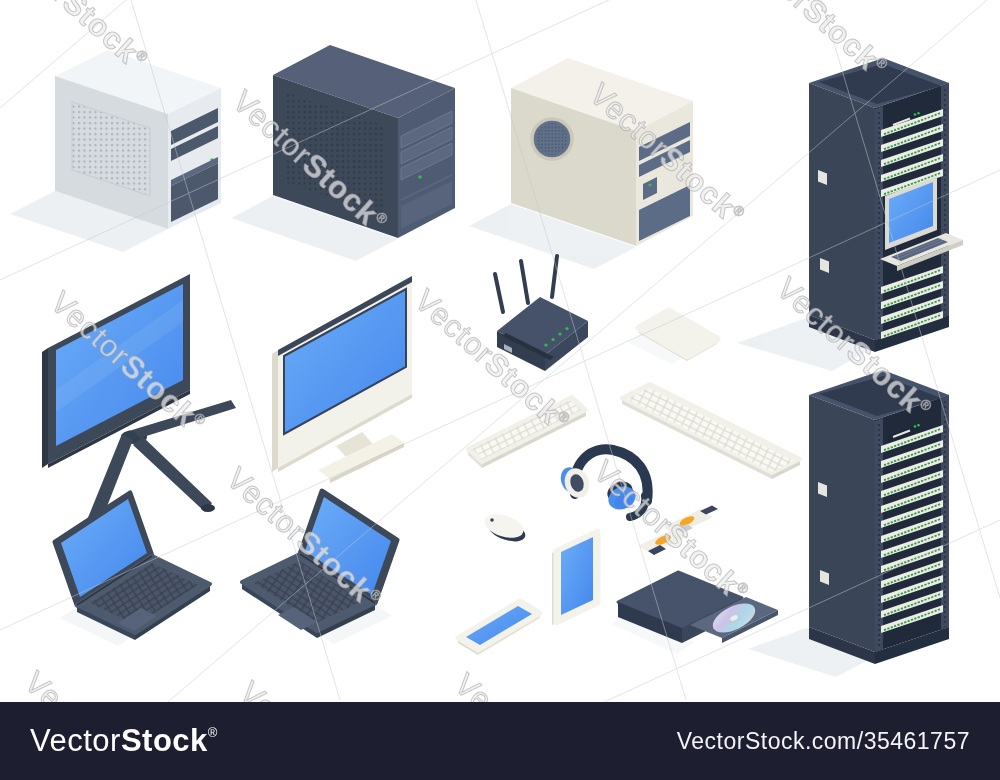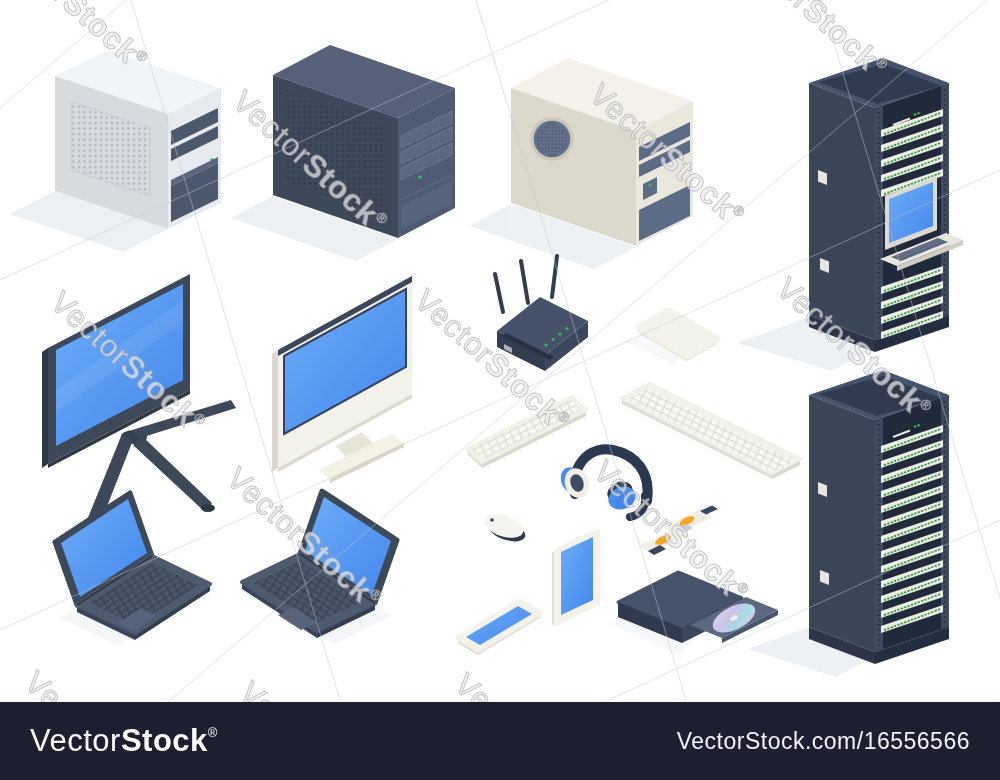--- a/index.html
+++ b/index.html
@@ -413,16 +413,16 @@
   <div class="wm" style="left:242px;top:462px"><span class="lt">Vector</span><span class="bd">Stock</span><span class="rg">®</span></div>
   <div class="wm" style="left:609px;top:455px"><span class="lt">Vector</span><span class="bd">Stock</span><span class="rg">®</span></div>
   <div class="wm" style="left:40px;top:666px"><span class="lt">Vector</span><span class="bd">Stock</span></div>
   <div class="wm" style="left:255px;top:676px"><span class="lt">Vector</span><span class="bd">Stock</span></div>
   <div class="wm" style="left:470px;top:668px"><span class="lt">Vector</span><span class="bd">Stock</span></div>
 
   <div id="footer-bar">
     <div id="footer-logo">
       <span class="lt">Vector</span><span class="bd">Stock</span><span class="rg">®</span>
     </div>
-    <div id="footer-url">VectorStock.com/16556566</div>
+    <div id="footer-url">VectorStock.com/35461757</div>
   </div>
 
 </div>
 
 </body></html>

